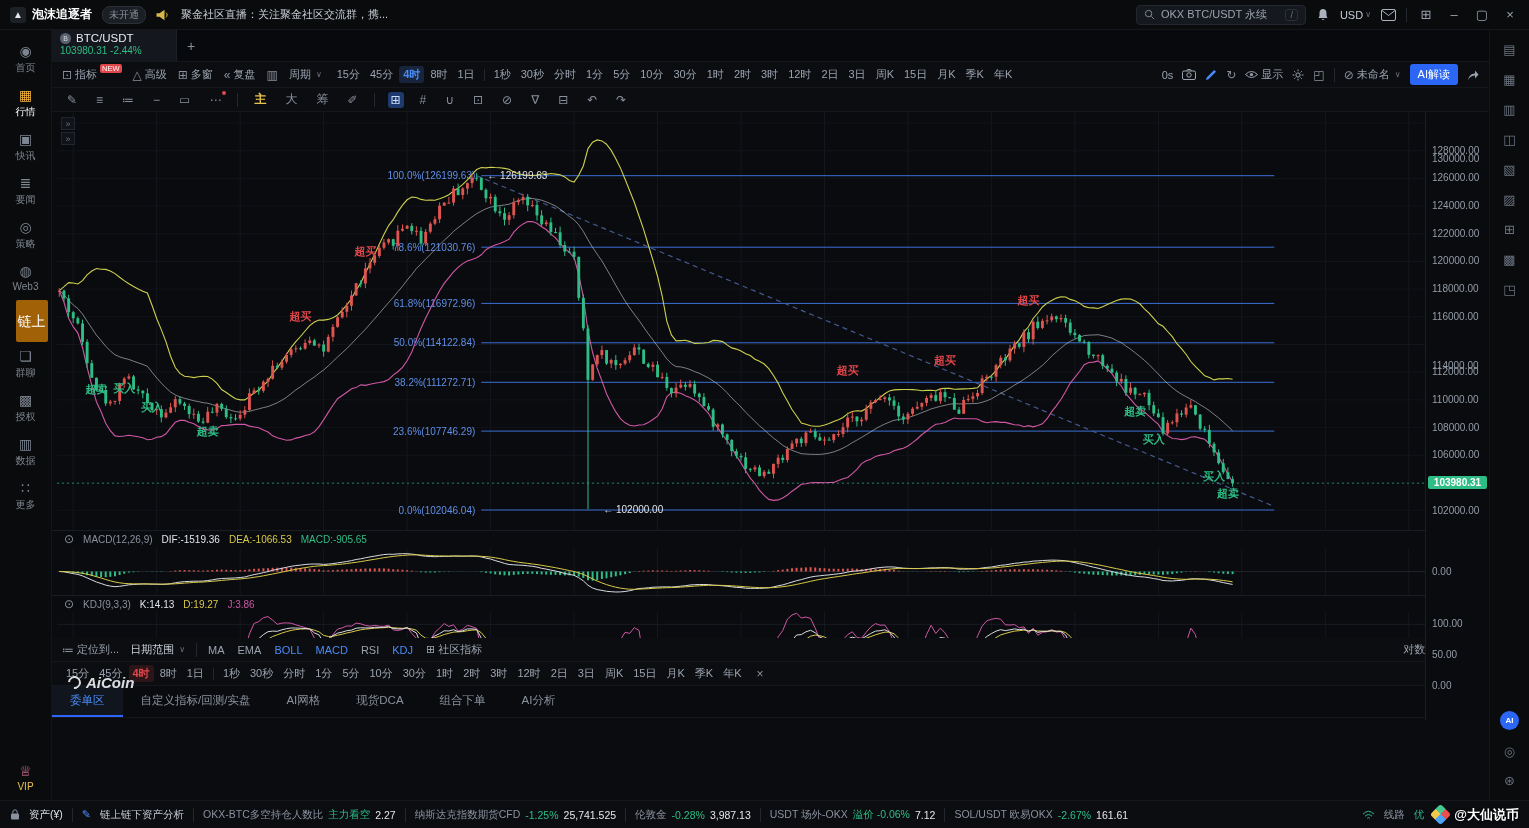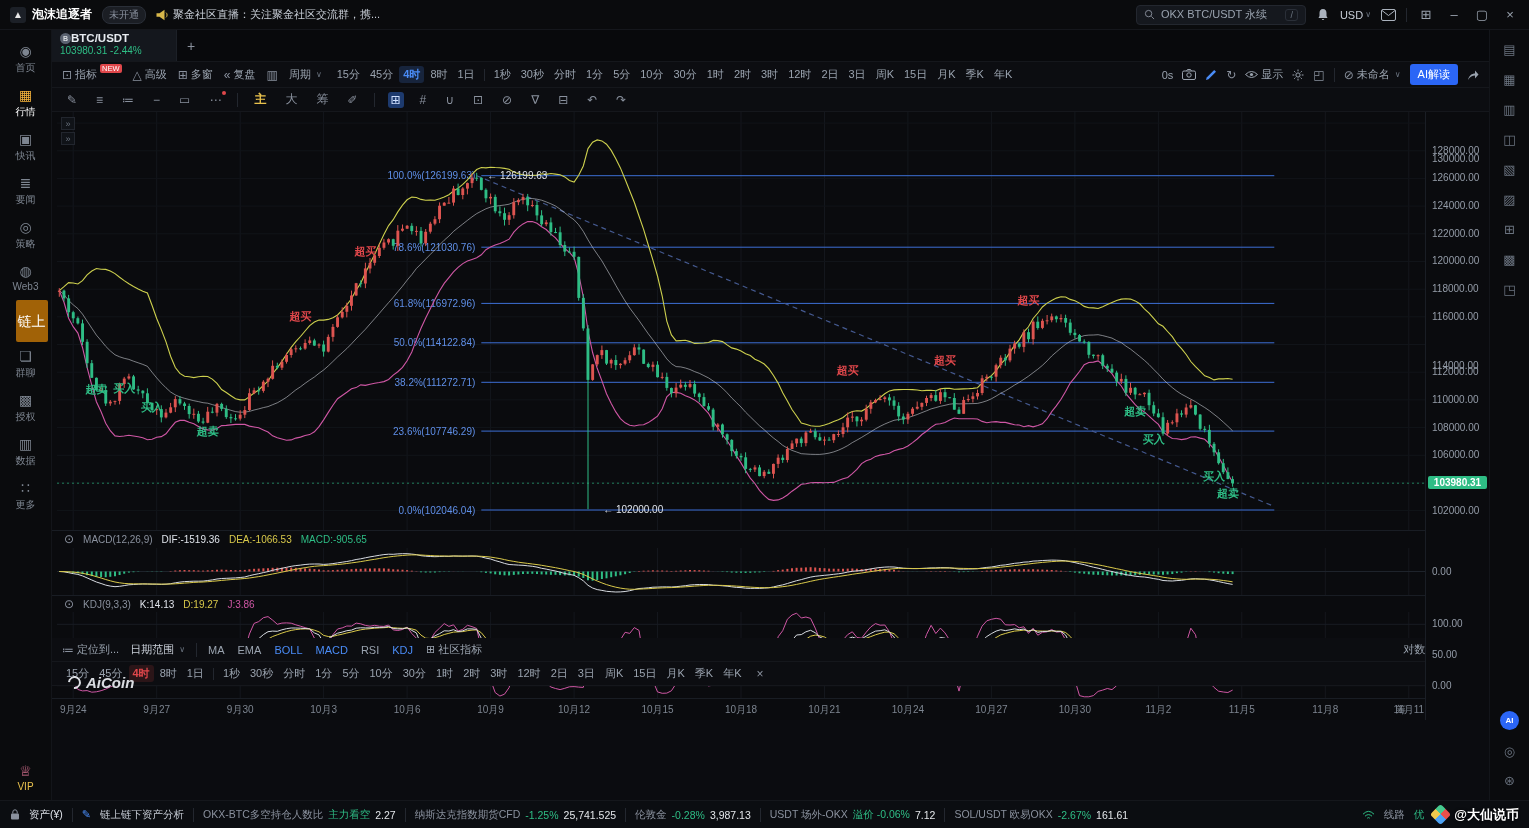--- a/index.html
+++ b/index.html
@@ -11,21 +11,21 @@
 .gi{font-size:12px;color:#8a919e;line-height:1}
 .caret{font-size:8px;color:#6b7480;margin-left:2px}
 svg{display:block}
 
 
 .topbar{position:absolute;top:0;left:0;right:0;height:30px;background:#0a0b0d;border-bottom:1px solid #15171c;
   display:flex;align-items:center;gap:10px;padding:0 10px;z-index:9}
 .logo{display:flex;align-items:center;gap:6px;font-weight:bold;color:#fff;font-size:12px}
 .logo-mark{width:16px;height:16px;background:#1c2027;border-radius:3px;display:inline-flex;align-items:center;justify-content:center;color:#e8e8e8;font-size:10px}
 .acct-badge{background:#1b1e24;border:1px solid #2a2f38;color:#8a919e;font-size:10px;padding:1px 6px;border-radius:8px}
-.announce{display:flex;align-items:center;gap:5px;font-size:11px;color:#c7cdd6;white-space:nowrap}
+.announce{display:flex;align-items:center;gap:13px;font-size:11px;color:#c7cdd6;white-space:nowrap}
 .search{display:flex;align-items:center;gap:6px;background:#15181e;border:1px solid #23272f;border-radius:4px;height:20px;padding:0 7px;width:170px;font-size:11px;color:#9aa3af}
 .search-text{flex:1;white-space:nowrap;overflow:hidden}
 .kbd{border:1px solid #2a2f38;border-radius:3px;font-size:9px;color:#6b7480;padding:0 4px}
 .currency{display:flex;align-items:center;font-size:11px;color:#c7cdd6;cursor:pointer}
 .winbtn{color:#9aa3af;font-size:13px;width:18px;text-align:center;cursor:pointer}
 
 
 .sidebar{position:absolute;top:30px;left:0;width:52px;bottom:28px;background:#0a0b0d;border-right:1px solid #13151a;
   display:flex;flex-direction:column;align-items:center;padding-top:14px;gap:13px;z-index:8}
 .sb-item{display:flex;flex-direction:column;align-items:center;gap:2px;color:#7d8590;font-size:10px;cursor:pointer;position:relative}
@@ -40,21 +40,21 @@
 .rightrail{position:absolute;top:30px;right:0;width:40px;bottom:28px;background:#0a0b0d;border-left:1px solid #13151a;
   display:flex;flex-direction:column;align-items:center;padding:12px 0;gap:15px;z-index:8}
 .rr-icon{font-size:13px;color:#6b7480;cursor:pointer}
 .rr-bottom{margin-top:auto;display:flex;flex-direction:column;align-items:center;gap:14px}
 .ai-bot{width:19px;height:19px;border-radius:50%;background:#2b66f6;color:#fff;font-size:8px;font-weight:bold;display:flex;align-items:center;justify-content:center}
 
 
 .content{position:absolute;left:52px;top:30px;right:40px;bottom:28px;background:#0b0c10}
 .tabstrip{position:absolute;top:0;left:0;right:0;height:32px;background:#08090c;border-bottom:1px solid #15171c;display:flex;align-items:flex-end}
 .symtab{width:125px;height:32px;background:#14171d;border-right:1px solid #1c2027;padding:3px 8px;cursor:pointer}
-.symtab .l1{display:flex;align-items:center;font-size:11.5px;color:#e8ecf1;font-weight:bold}
+.symtab .l1{display:flex;align-items:center;gap:5px;font-size:11.5px;color:#e8ecf1;font-weight:normal}
 .coin{width:11px;height:11px;border-radius:50%;background:#5a6270;color:#d7dbe0;font-size:7px;display:inline-flex;align-items:center;justify-content:center}
 .symtab .l2{font-size:10px;color:#2ebd85;margin-top:1px}
 .tab-plus{width:28px;text-align:center;color:#8a919e;font-size:14px;line-height:30px;cursor:pointer}
 
 .toolbar{position:absolute;top:32px;left:0;right:0;height:26px;background:#0c0d11;border-bottom:1px solid #15171c;
   display:flex;align-items:center;gap:11px;padding:0 10px;font-size:11px;color:#9aa3af;white-space:nowrap}
 .tool{display:flex;align-items:center;gap:3px;cursor:pointer}
 .new{background:#e0474b;color:#fff;font-size:7.5px;padding:0 2px;border-radius:2px;position:relative;top:-6px}
 .tfs{display:flex;align-items:center;gap:2px}
 .tf{padding:1px 4px;border-radius:3px;cursor:pointer}
@@ -1355,20 +1355,28 @@
           <span class="tf">3日</span>
           <span class="tf">周K</span>
           <span class="tf">15日</span>
           <span class="tf">月K</span>
           <span class="tf">季K</span>
           <span class="tf">年K</span>
         </div>
       <span class="gi">×</span>
     </div>
 
+    <div class="row-tabs" id="tabs-list">
+        <div class="btab active">委单区</div>
+        <div class="btab">自定义指标/回测/实盘</div>
+        <div class="btab">AI网格</div>
+        <div class="btab">现货DCA</div>
+        <div class="btab">组合下单</div>
+        <div class="btab">AI分析</div>
+      </div>
 
   </main>
 
   <footer class="statusbar">
     <svg width="10" height="11" viewBox="0 0 10 11">
         <rect x="1" y="4.5" width="8" height="6" rx="1" fill="#8a919e"></rect>
         <path d="M2.8 4.5 V3 a2.2 2.2 0 0 1 4.4 0 V4.5" stroke="#8a919e" fill="none"></path>
       </svg>
     <span class="st-strong">资产(¥)</span>
     <span class="vline"></span>

